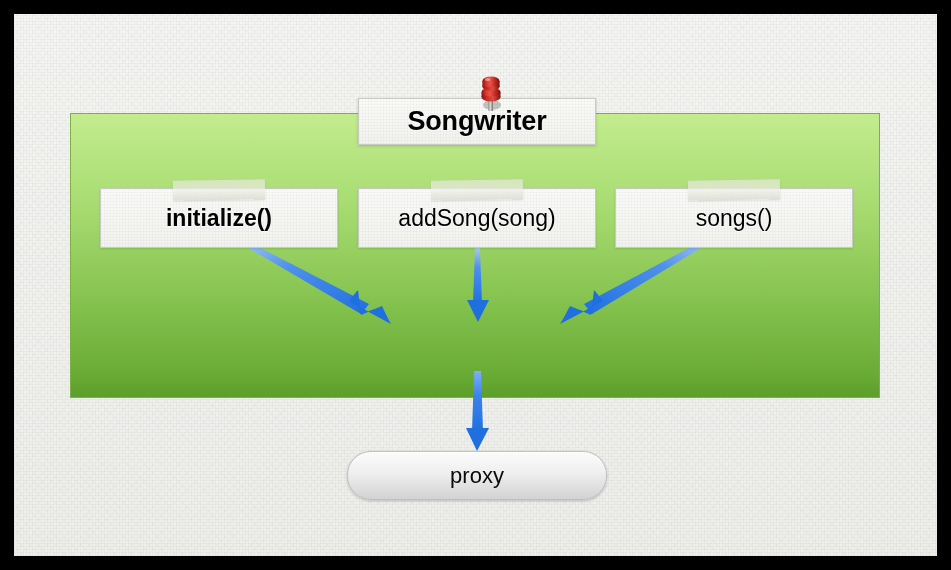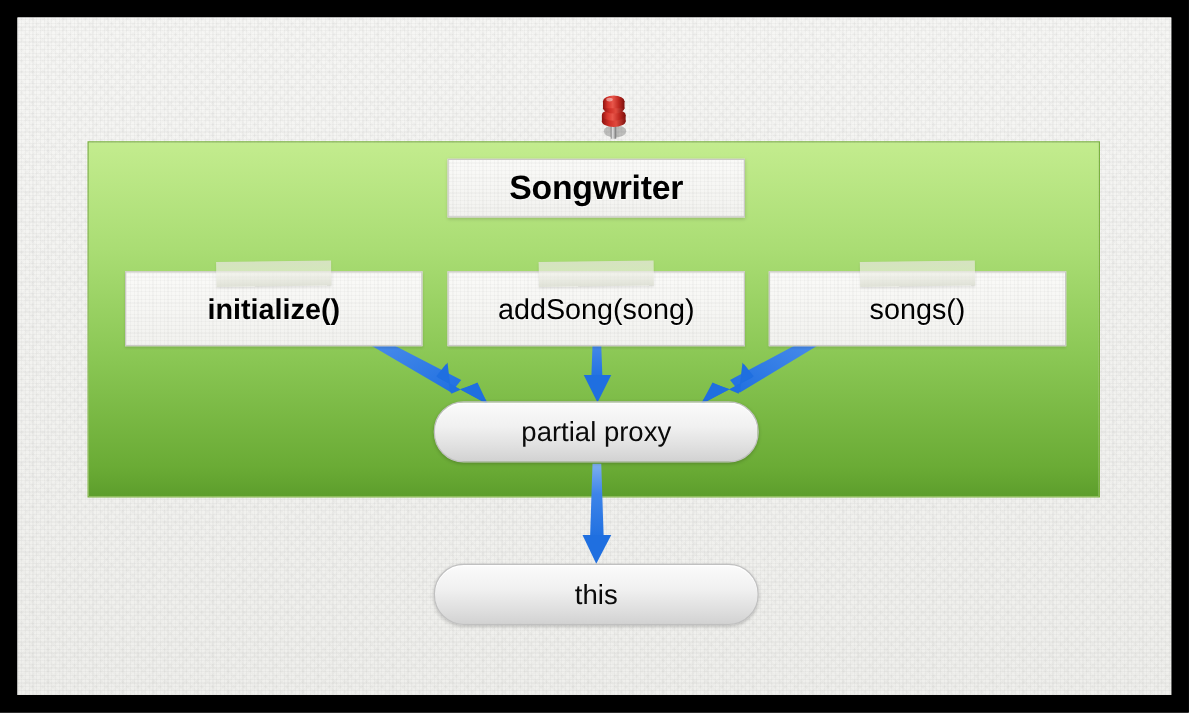--- a/index.html
+++ b/index.html
@@ -70,21 +70,20 @@
     background-image:
       repeating-linear-gradient(0deg,  rgba(0,0,0,0.022) 0px, rgba(0,0,0,0.022) 1px, rgba(255,255,255,0) 1px, rgba(255,255,255,0) 3px),
       repeating-linear-gradient(90deg, rgba(0,0,0,0.022) 0px, rgba(0,0,0,0.022) 1px, rgba(255,255,255,0) 1px, rgba(255,255,255,0) 3px),
       linear-gradient(#fafaf8, #f2f2ef);
     border: 1px solid #c9c9c4;
     display: flex;
     align-items: center;
     justify-content: center;
     color: #000;
     z-index: 6;
-    margin-top: 29px;
   }
   .note-label {
     position: relative;
     z-index: 3;
     text-shadow: 0 1px 1px rgba(255,255,255,0.85);
     white-space: nowrap;
   }
 
   
   .tape {
@@ -225,26 +224,23 @@
     <div class="note method-note" id="note-addsong">
       <span class="tape"></span>
       <span class="note-label">addSong(song)</span>
     </div>
 
     <div class="note method-note" id="note-songs">
       <span class="tape"></span>
       <span class="note-label">songs()</span>
     </div>
 
-    <div class="pill" id="pill-proxy">
-      <span>partial proxy</span>
-    </div>
 
     <div class="pill" id="pill-this">
-      <span>this</span>
+      <span>proxy</span>
     </div>
 
     <div class="note" id="title-note">
       <span class="note-label">Songwriter</span>
     </div>
 
     <svg id="pushpin" viewBox="0 0 28 48" xmlns="http://www.w3.org/2000/svg">
       <defs>
         <linearGradient id="pinHead" x1="0" y1="0" x2="1" y2="0">
           <stop offset="0%" stop-color="#8f1410"></stop>

